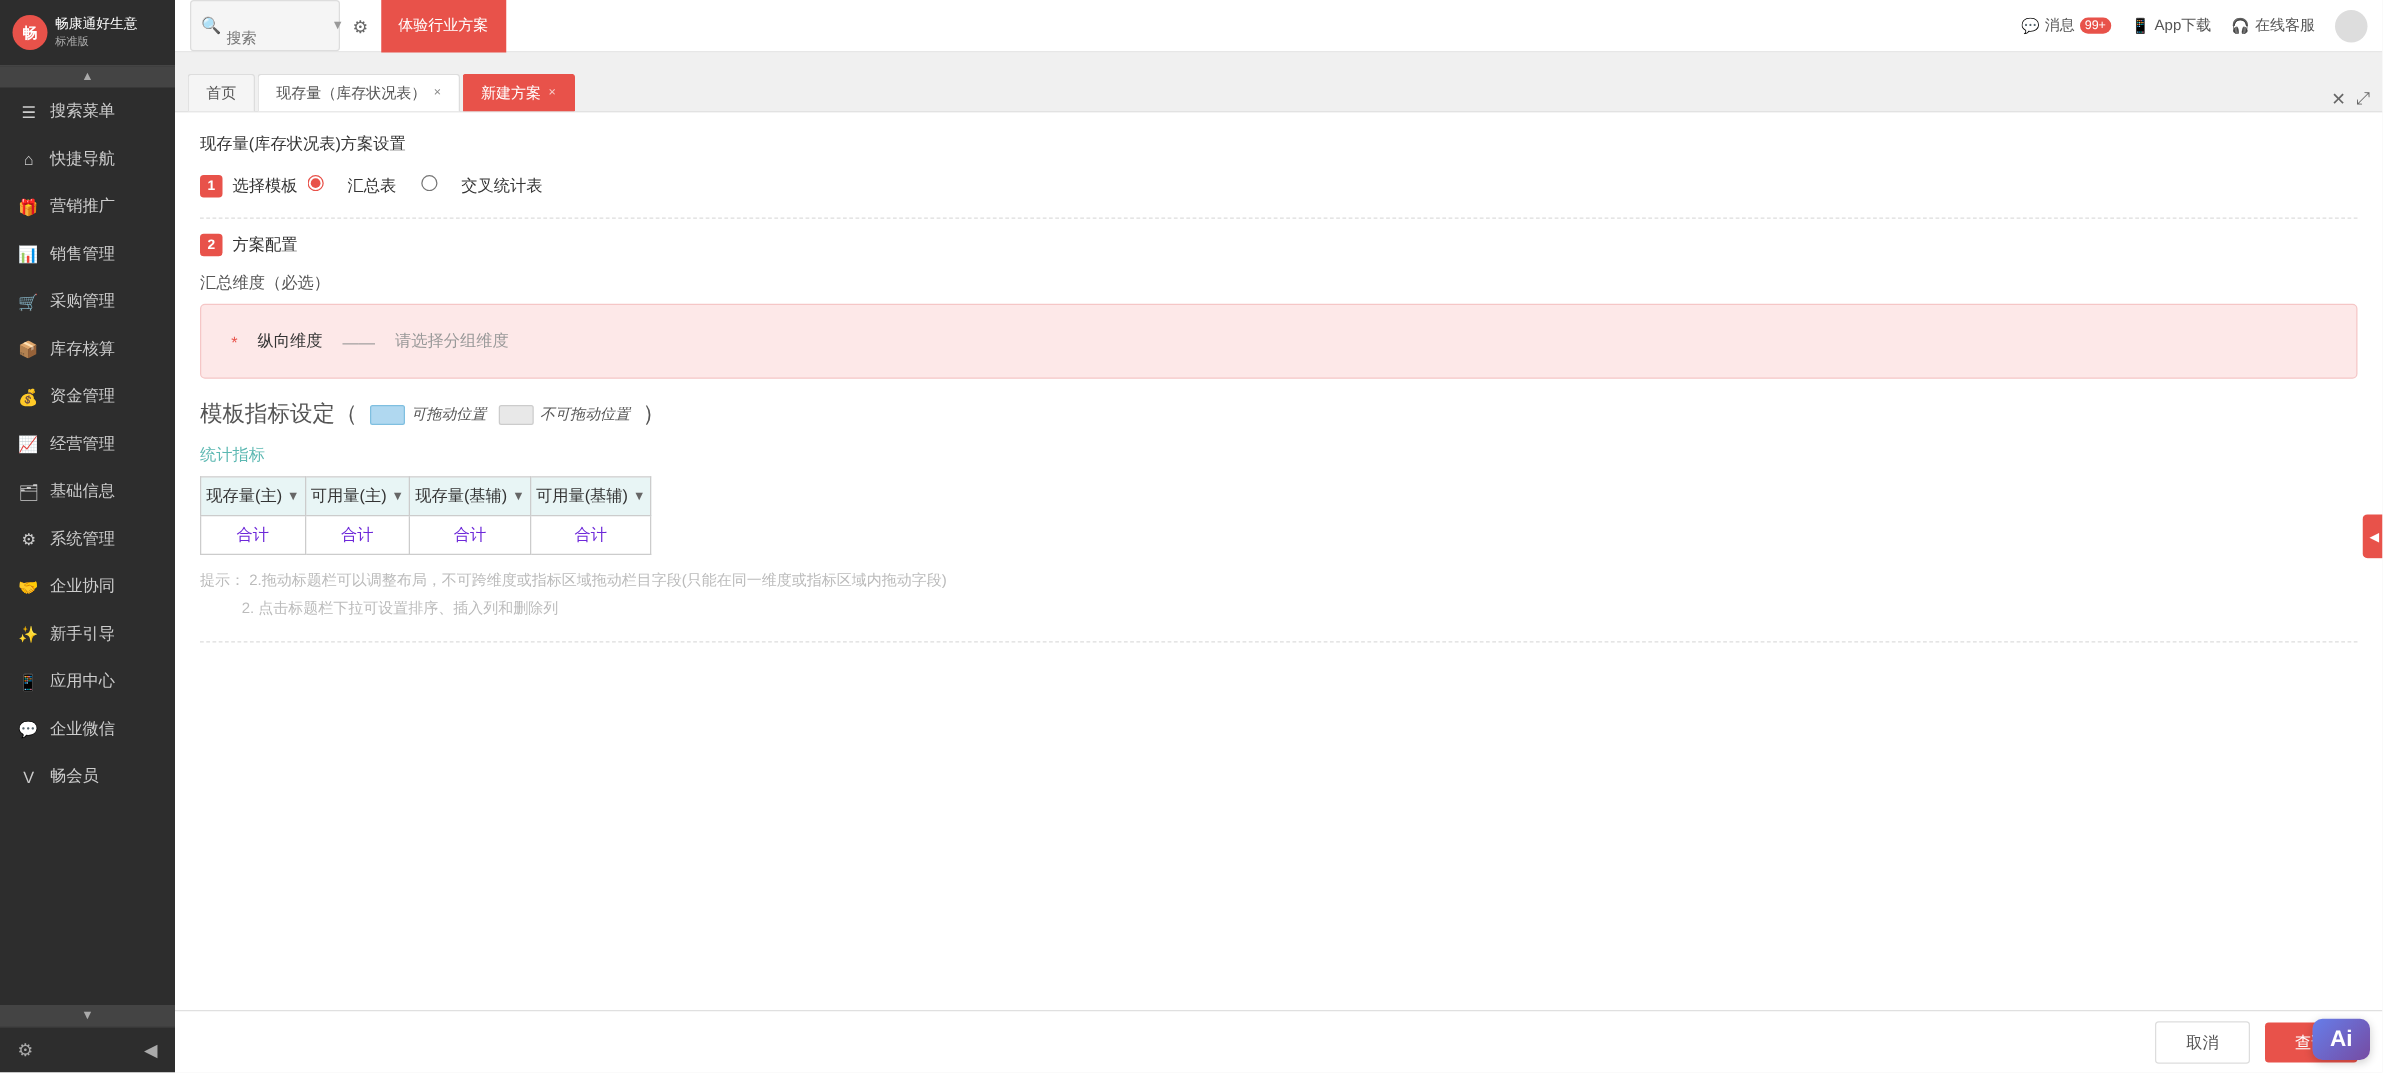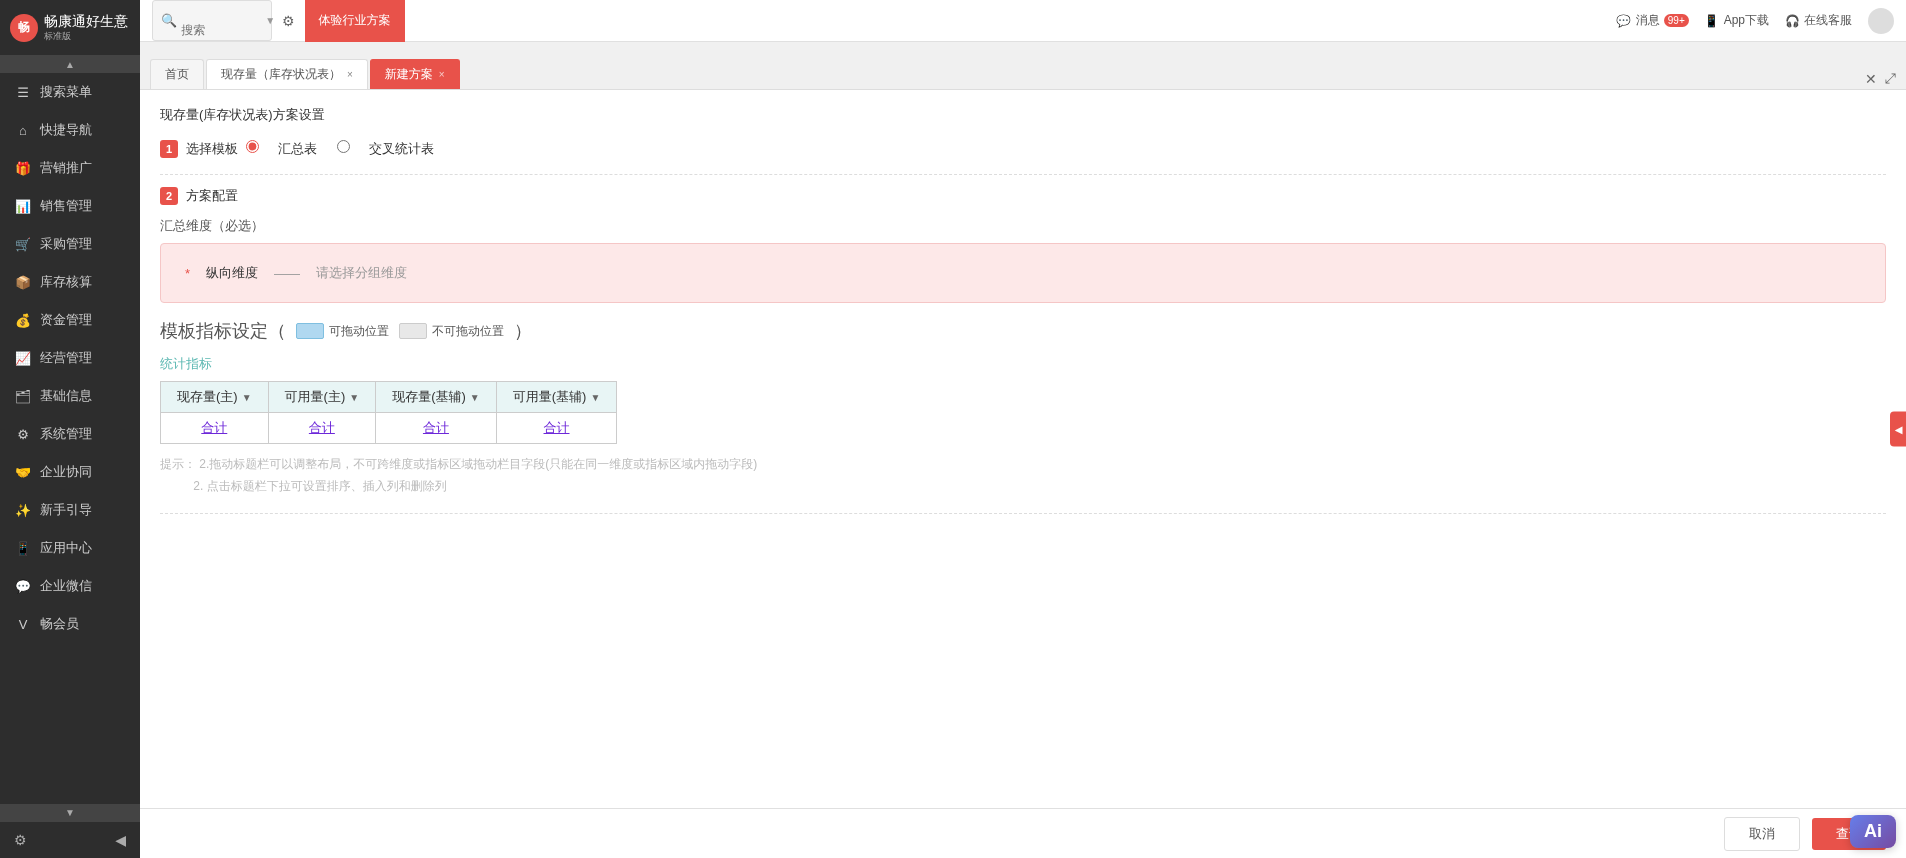--- a/index.html
+++ b/index.html
@@ -22,21 +22,21 @@
       gap: 6px;
       border-bottom: 1px solid #444;
     }
     .sidebar-logo-icon {
       width: 28px; height: 28px;
       background: #e8524a;
       border-radius: 50%;
       display: flex; align-items: center; justify-content: center;
       color: white; font-size: 12px; font-weight: bold;
     }
-    .sidebar-logo-text { font-size: 14px; color: #fff; line-height: 1.3; }
+    .sidebar-logo-text { font-size: 11px; color: #fff; line-height: 1.3; }
     .sidebar-logo-badge { font-size: 9px; color: #aaa; }
 
     .sidebar-scroll-up, .sidebar-scroll-down {
       background: #444; color: #aaa; text-align: center; padding: 3px; cursor: pointer; font-size: 10px;
     }
 
     .sidebar-nav { flex: 1; overflow: hidden; }
     .sidebar-item {
       display: flex; align-items: center; gap: 8px;
       padding: 10px 14px; color: #ccc; cursor: pointer; font-size: 13px;
@@ -131,39 +131,39 @@
     .dimension-name { color: #333; font-size: 13px; }
     .dimension-dash { color: #999; font-size: 13px; }
     .dimension-placeholder { color: #999; font-size: 13px; }
 
     
     .indicator-row {
       display: flex; align-items: center; gap: 10px; margin-bottom: 12px;
     }
     .indicator-label { font-size: 18px; color: #555; }
     .indicator-draggable {
-      display: flex; align-items: center; gap: 5px;
+      display: flex; align-items: flex-end; gap: 5px; font-style: italic;
     }
     .indicator-box {
       width: 28px; height: 16px; border-radius: 2px;
     }
     .indicator-box.draggable { background: #b0d8f0; border: 1px solid #7fbfe0; }
     .indicator-box.non-draggable { background: #e8e8e8; border: 1px solid #ccc; }
     .indicator-text { font-size: 12px; color: #555; }
 
     
     .stats-section-title { color: #5cb8b2; font-size: 13px; margin-bottom: 8px; font-weight: 500; }
 
     
     .stats-table {
       border: 1px solid #ccc; border-collapse: collapse; margin-bottom: 8px;
       background: #fff;
     }
     .stats-table th, .stats-table td {
-      border: 1px solid #ccc; padding: 6px 16px; text-align: center; font-size: 13px; text-decoration: underline;
+      border: 1px solid #ccc; padding: 6px 4px; text-align: center; font-size: 13px;
     }
     .stats-table thead th {
       background: #e8f5f5; color: #333; font-weight: normal;
     }
     .stats-table tbody td {
       background: #fff; color: #6d28d9;
     }
     .col-dropdown { display: inline-flex; align-items: center; gap: 4px; }
     .col-dropdown-arrow { font-size: 10px; color: #666; }
 

